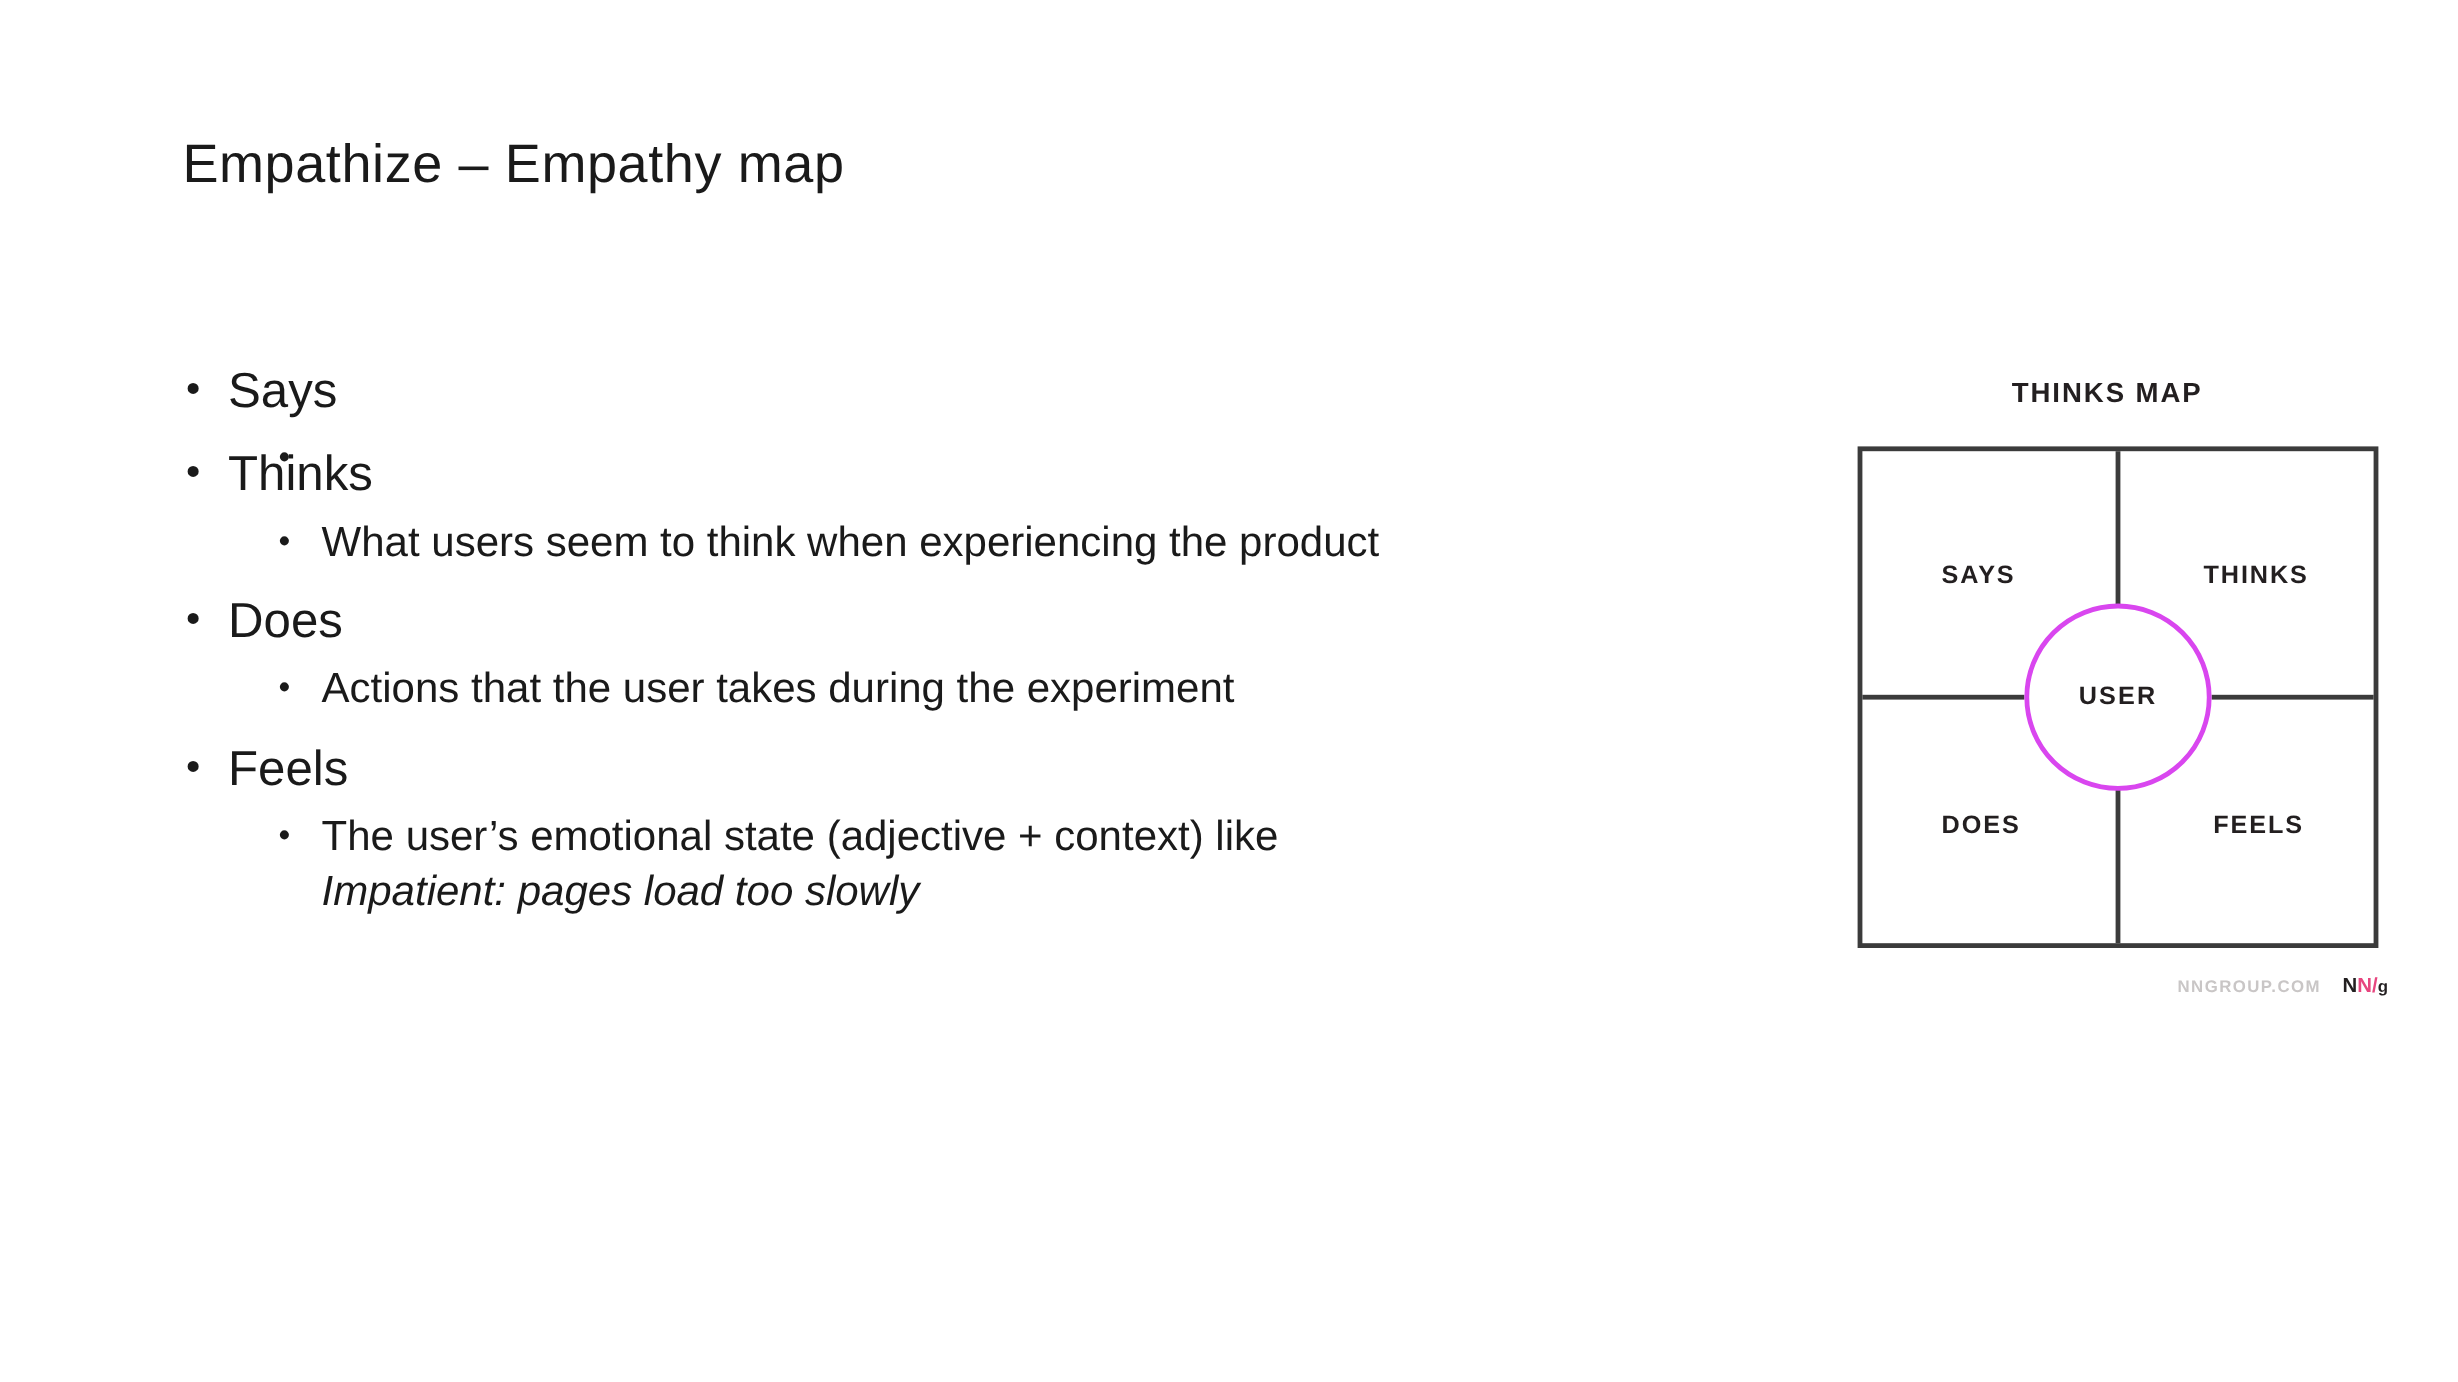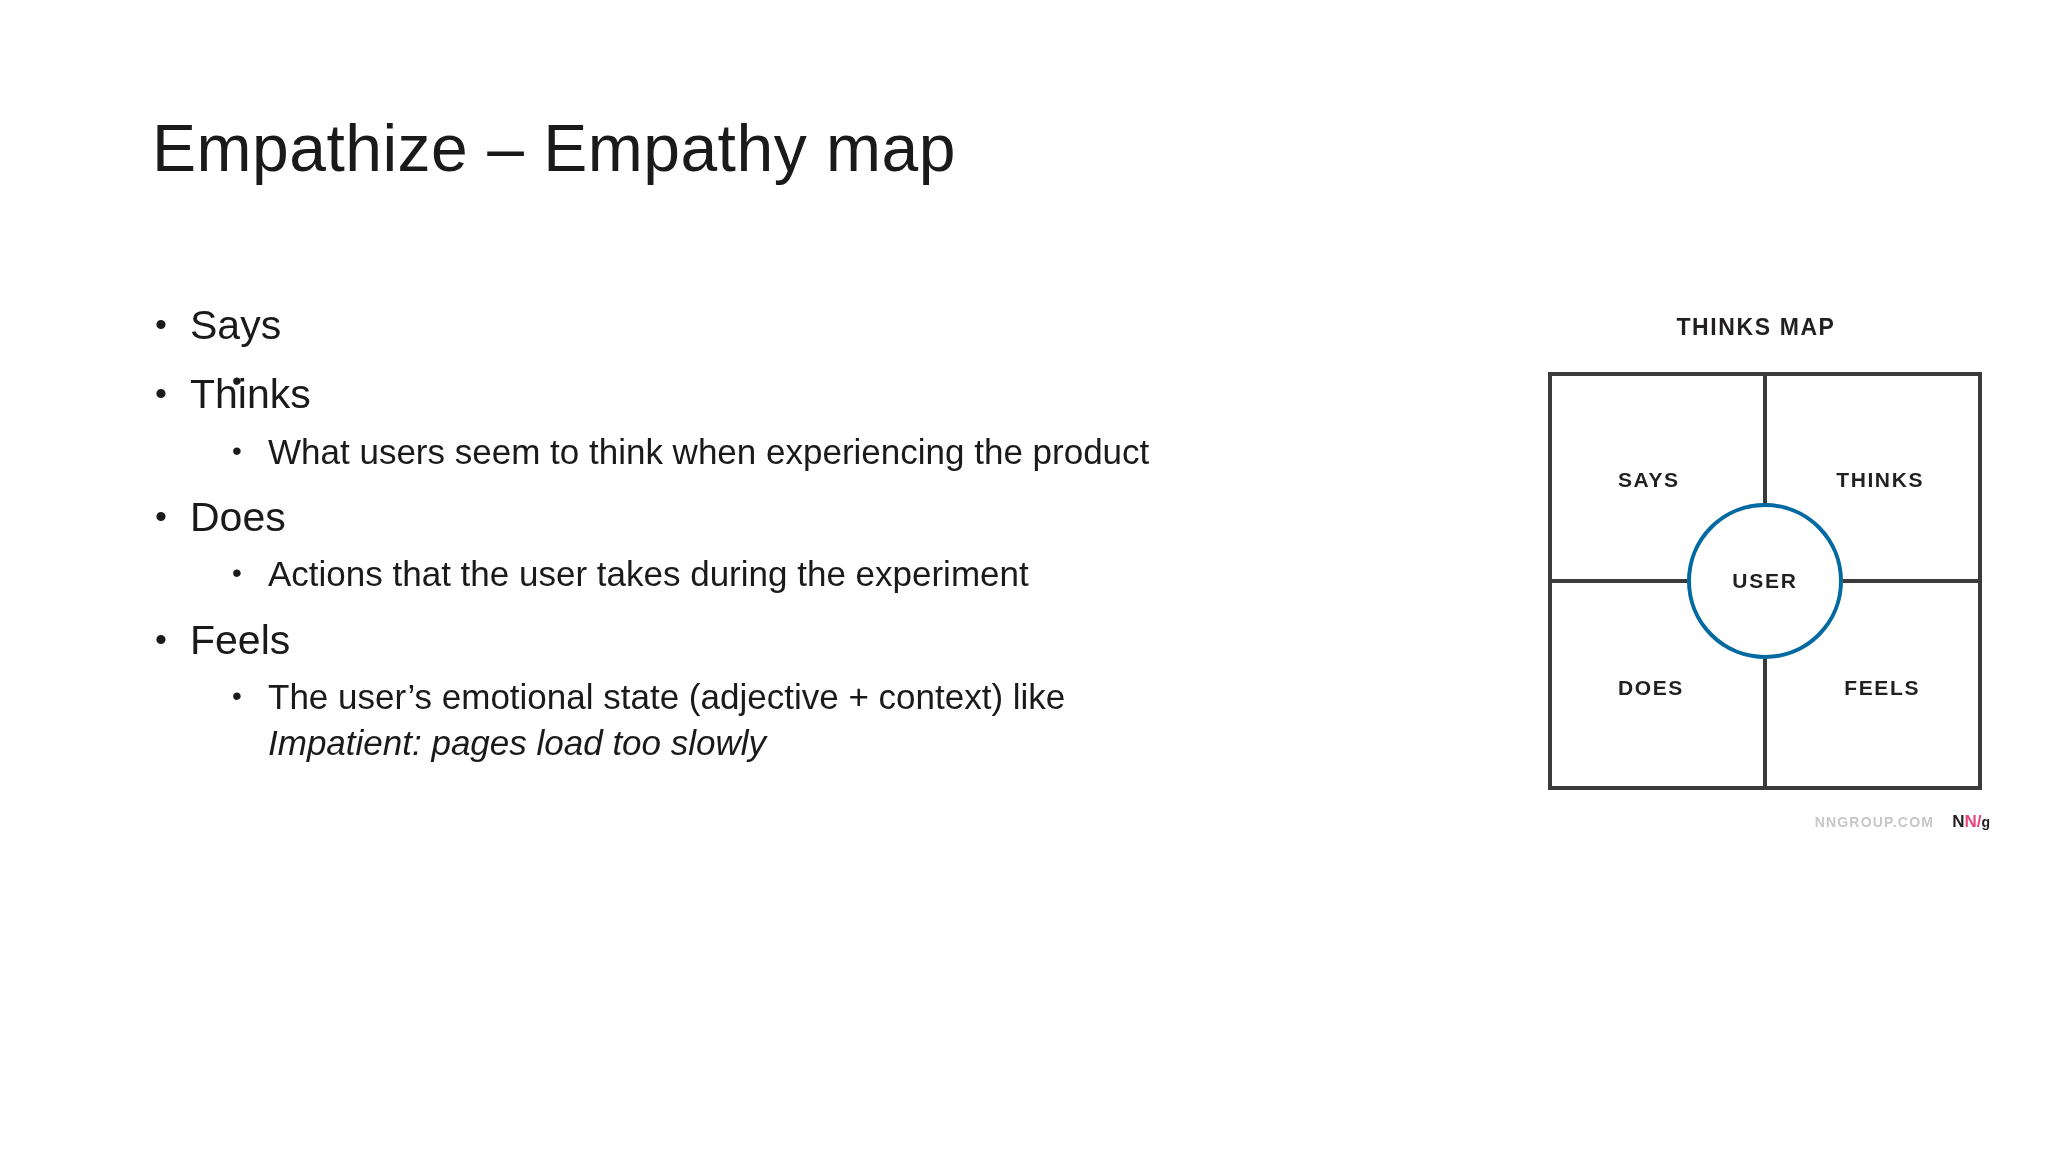--- a/index.html
+++ b/index.html
@@ -16,21 +16,21 @@
     height: 1152px;
     background: #ffffff;
     overflow: hidden;
   }
 
   
   .slide-title {
     position: absolute;
     left: 152px;
     top: 112px;
-    font-size: 66px;
+    font-size: 45px;
     font-weight: 400;
     color: #1a1a1a;
     letter-spacing: 0.5px;
     line-height: 1.1;
     white-space: nowrap;
   }
 
   
   .body-list {
     position: absolute;
@@ -141,21 +141,21 @@
     background: #3b3b3b;
   }
   .center-circle {
     position: absolute;
     left: 50%;
     top: 50%;
     width: 156px;
     height: 156px;
     margin-left: -78px;
     margin-top: -78px;
-    border: 4px solid #0369a1;
+    border: 4px solid #d946ef;
     border-radius: 50%;
     background: #ffffff;
     box-sizing: border-box;
     display: flex;
     align-items: center;
     justify-content: center;
   }
   .center-circle .label {
     font-size: 21px;
     font-weight: bold;

